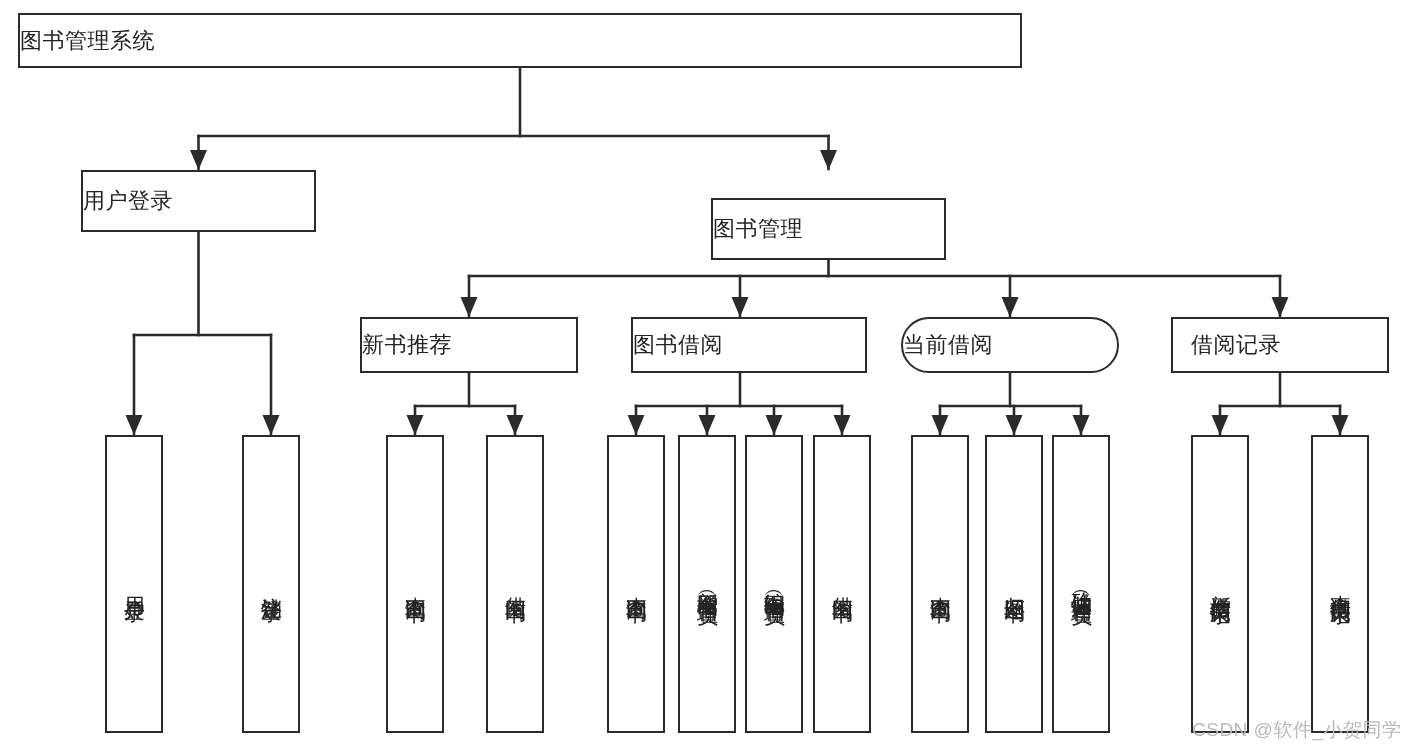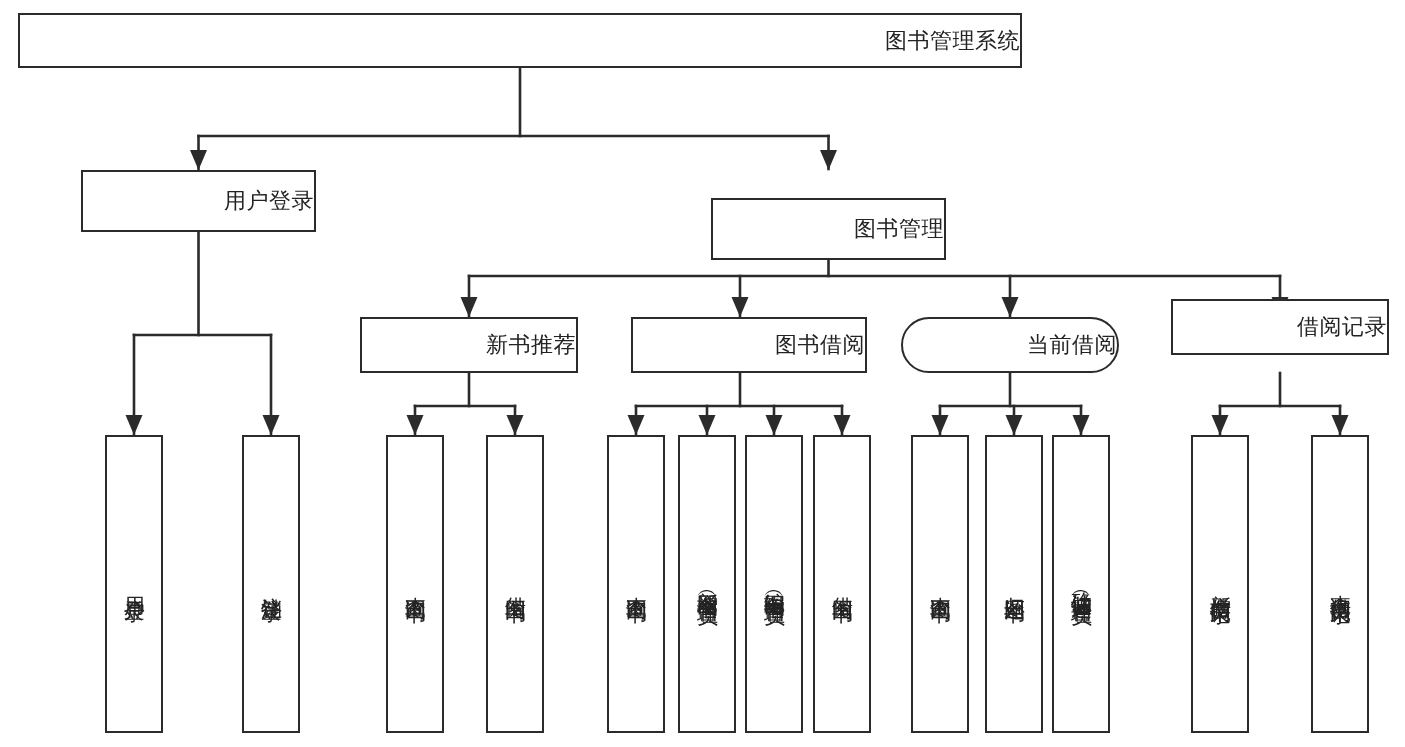--- a/index.html
+++ b/index.html
@@ -24,21 +24,21 @@
     width: 1405px;
     height: 747px;
   }
   .node {
     position: absolute;
     box-sizing: border-box;
     background: #ffffff;
     border: 2.6px solid #2b2b2b;
     display: flex;
     align-items: center;
-    justify-content: flex-end;
+    justify-content: flex-start;
     color: #222222;
   }
   .node.root { border-width: 2.2px; }
   .node .lbl {
     font-size: 22px;
     line-height: 1.15;
     letter-spacing: 0.5px;
     white-space: nowrap;
     color: #232323;
   }
@@ -134,21 +134,21 @@
       </div>
       <div class="node branch" style="left: 360px; top: 317px; width: 218px; height: 56px;">
         <span class="lbl">新书推荐</span>
       </div>
       <div class="node branch" style="left: 631px; top: 317px; width: 236px; height: 56px;">
         <span class="lbl">图书借阅</span>
       </div>
       <div class="node branch" style="left: 901px; top: 317px; width: 218px; height: 56px; border-radius: 28px;">
         <span class="lbl">当前借阅</span>
       </div>
-      <div class="node branch" style="left: 1171px; top: 299px; width: 218px; height: 56px;">
+      <div class="node branch" style="left: 1171px; top: 317px; width: 218px; height: 56px; padding-left: 18px;">
         <span class="lbl">借阅记录</span>
       </div>
       <div class="node leaf" style="left: 105px; top: 435px; width: 58px; height: 298px;">
         <span class="lbl">用户登录</span>
       </div>
       <div class="node leaf" style="left: 242px; top: 435px; width: 58px; height: 298px;">
         <span class="lbl">注销登录</span>
       </div>
       <div class="node leaf" style="left: 386px; top: 435px; width: 58px; height: 298px;">
         <span class="lbl">查询图书</span>
@@ -177,13 +177,14 @@
       <div class="node leaf" style="left: 1052px; top: 435px; width: 58px; height: 298px;">
         <span class="lbl">确认归还（管理员）</span>
       </div>
       <div class="node leaf" style="left: 1191px; top: 435px; width: 58px; height: 298px;">
         <span class="lbl">新增借阅记录</span>
       </div>
       <div class="node leaf" style="left: 1311px; top: 435px; width: 58px; height: 298px;">
         <span class="lbl">查询借阅记录</span>
       </div>
     </div>
+  <div class="watermark" style="left: 1192px; top: 717px;">CSDN @软件_小贺同学</div>
 </div>
 
 </body></html>

